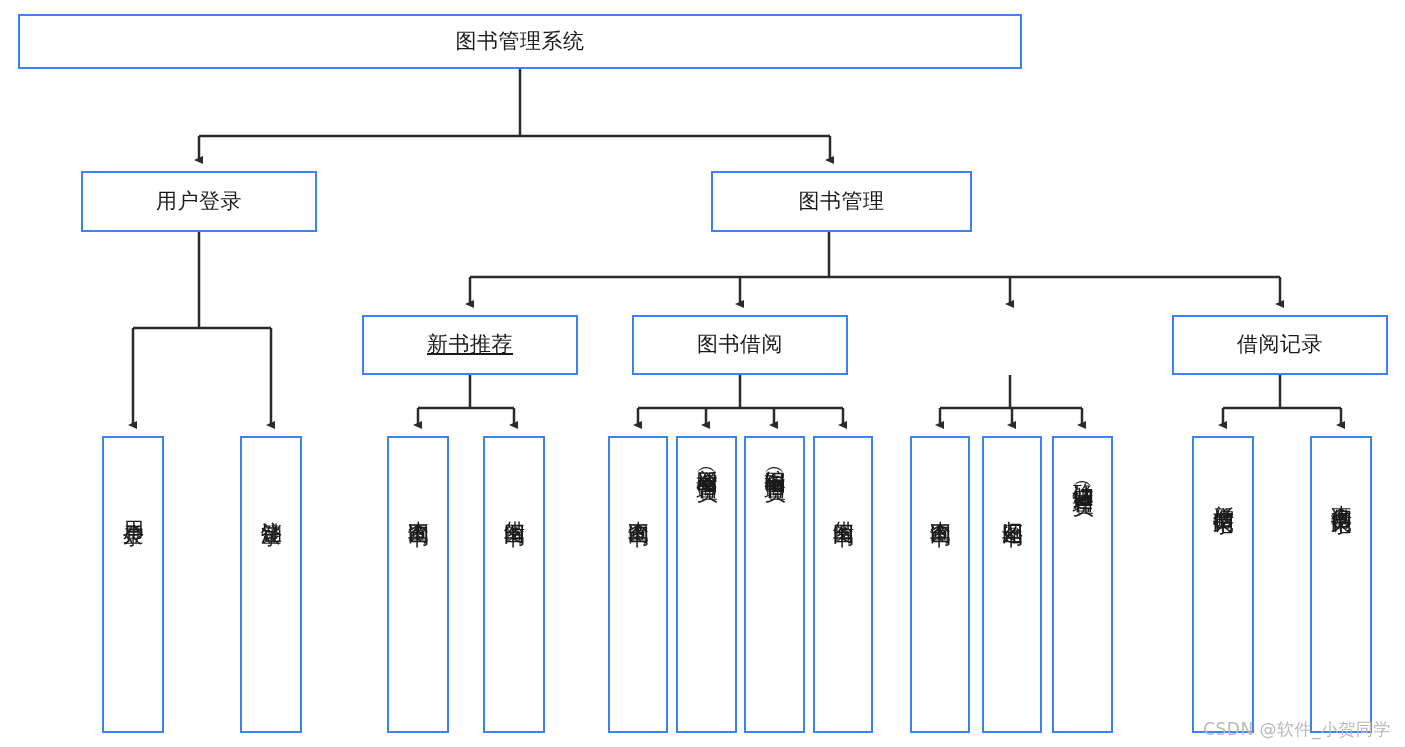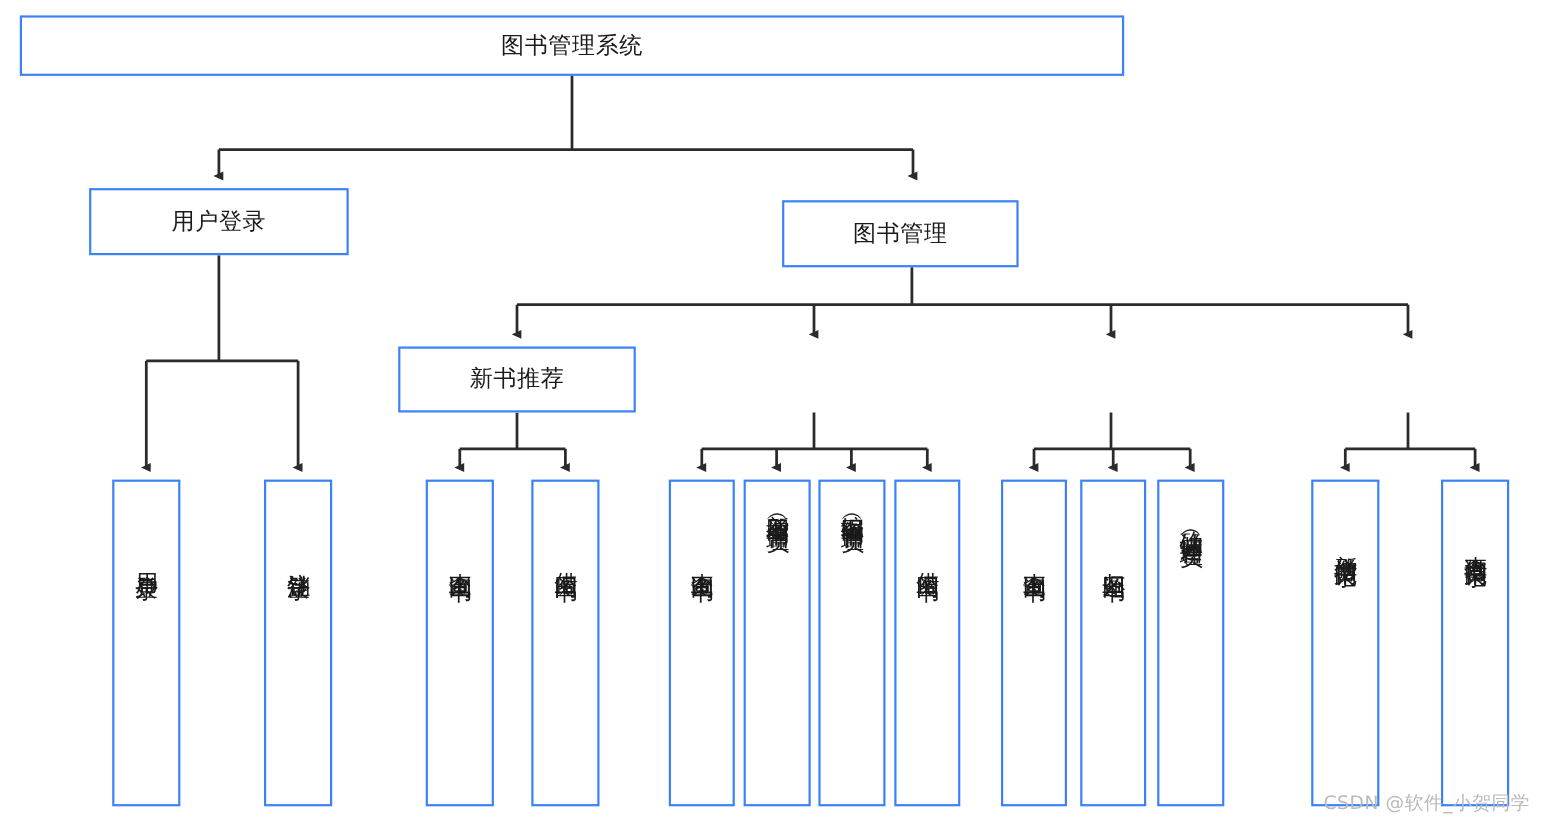--- a/index.html
+++ b/index.html
@@ -132,26 +132,32 @@
     </g>
   </svg>
 
   <div class="node node-h" id="root-node" style="left: 18px; top: 14px; width: 1004px; height: 55px;">
     <span class="label">图书管理系统</span>
   </div>
 
   <div class="node node-h" id="l2-0" style="left: 81px; top: 171px; width: 236px; height: 61px;">
     <span class="label">用户登录</span>
   </div>
-  <div class="node node-h" id="l2-1" style="left: 711px; top: 182px; width: 215px; height: 61px;">
+  <div class="node node-h" id="l2-1" style="left: 711px; top: 171px; width: 261px; height: 61px;">
     <span class="label">图书管理</span>
   </div>
 
-  <div class="node node-h" id="l3-0" style="left: 362px; top: 315px; width: 216px; height: 60px;">
+  <div class="node node-h" id="l3-0" style="left: 362px; top: 315px; width: 216px; height: 60px; text-decoration: underline;">
     <span class="label">新书推荐</span>
+  </div>
+  <div class="node node-h" id="l3-1" style="left: 632px; top: 315px; width: 216px; height: 60px;">
+    <span class="label">图书借阅</span>
+  </div>
+  <div class="node node-h" id="l3-3" style="left: 1172px; top: 315px; width: 216px; height: 60px;">
+    <span class="label">借阅记录</span>
   </div>
 
   <div class="node node-v mid" id="lf-0" style="left: 102px; top: 436px; width: 62px; height: 297px;">
     <span class="label">用户登录</span>
   </div>
   <div class="node node-v mid" id="lf-1" style="left: 240px; top: 436px; width: 62px; height: 297px;">
     <span class="label">注销登录</span>
   </div>
   <div class="node node-v mid" id="lf-2" style="left: 387px; top: 436px; width: 62px; height: 297px;">
     <span class="label">查询图书</span>

